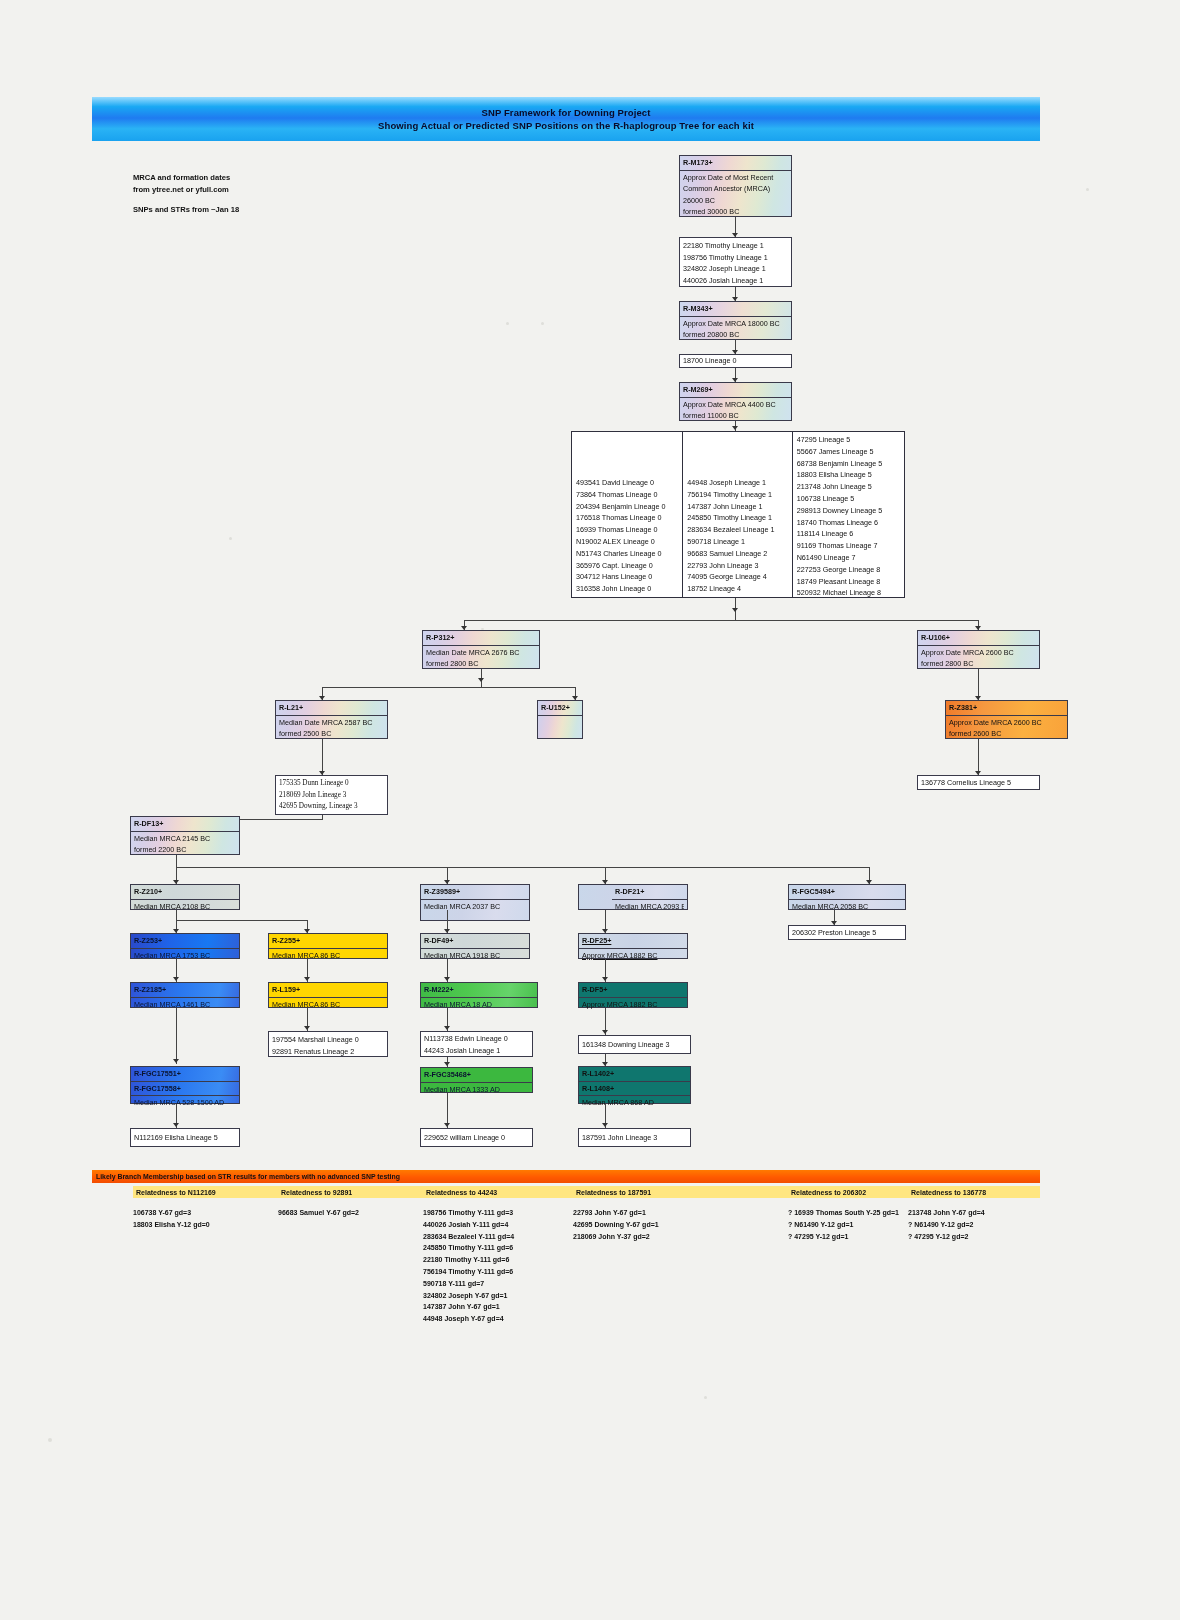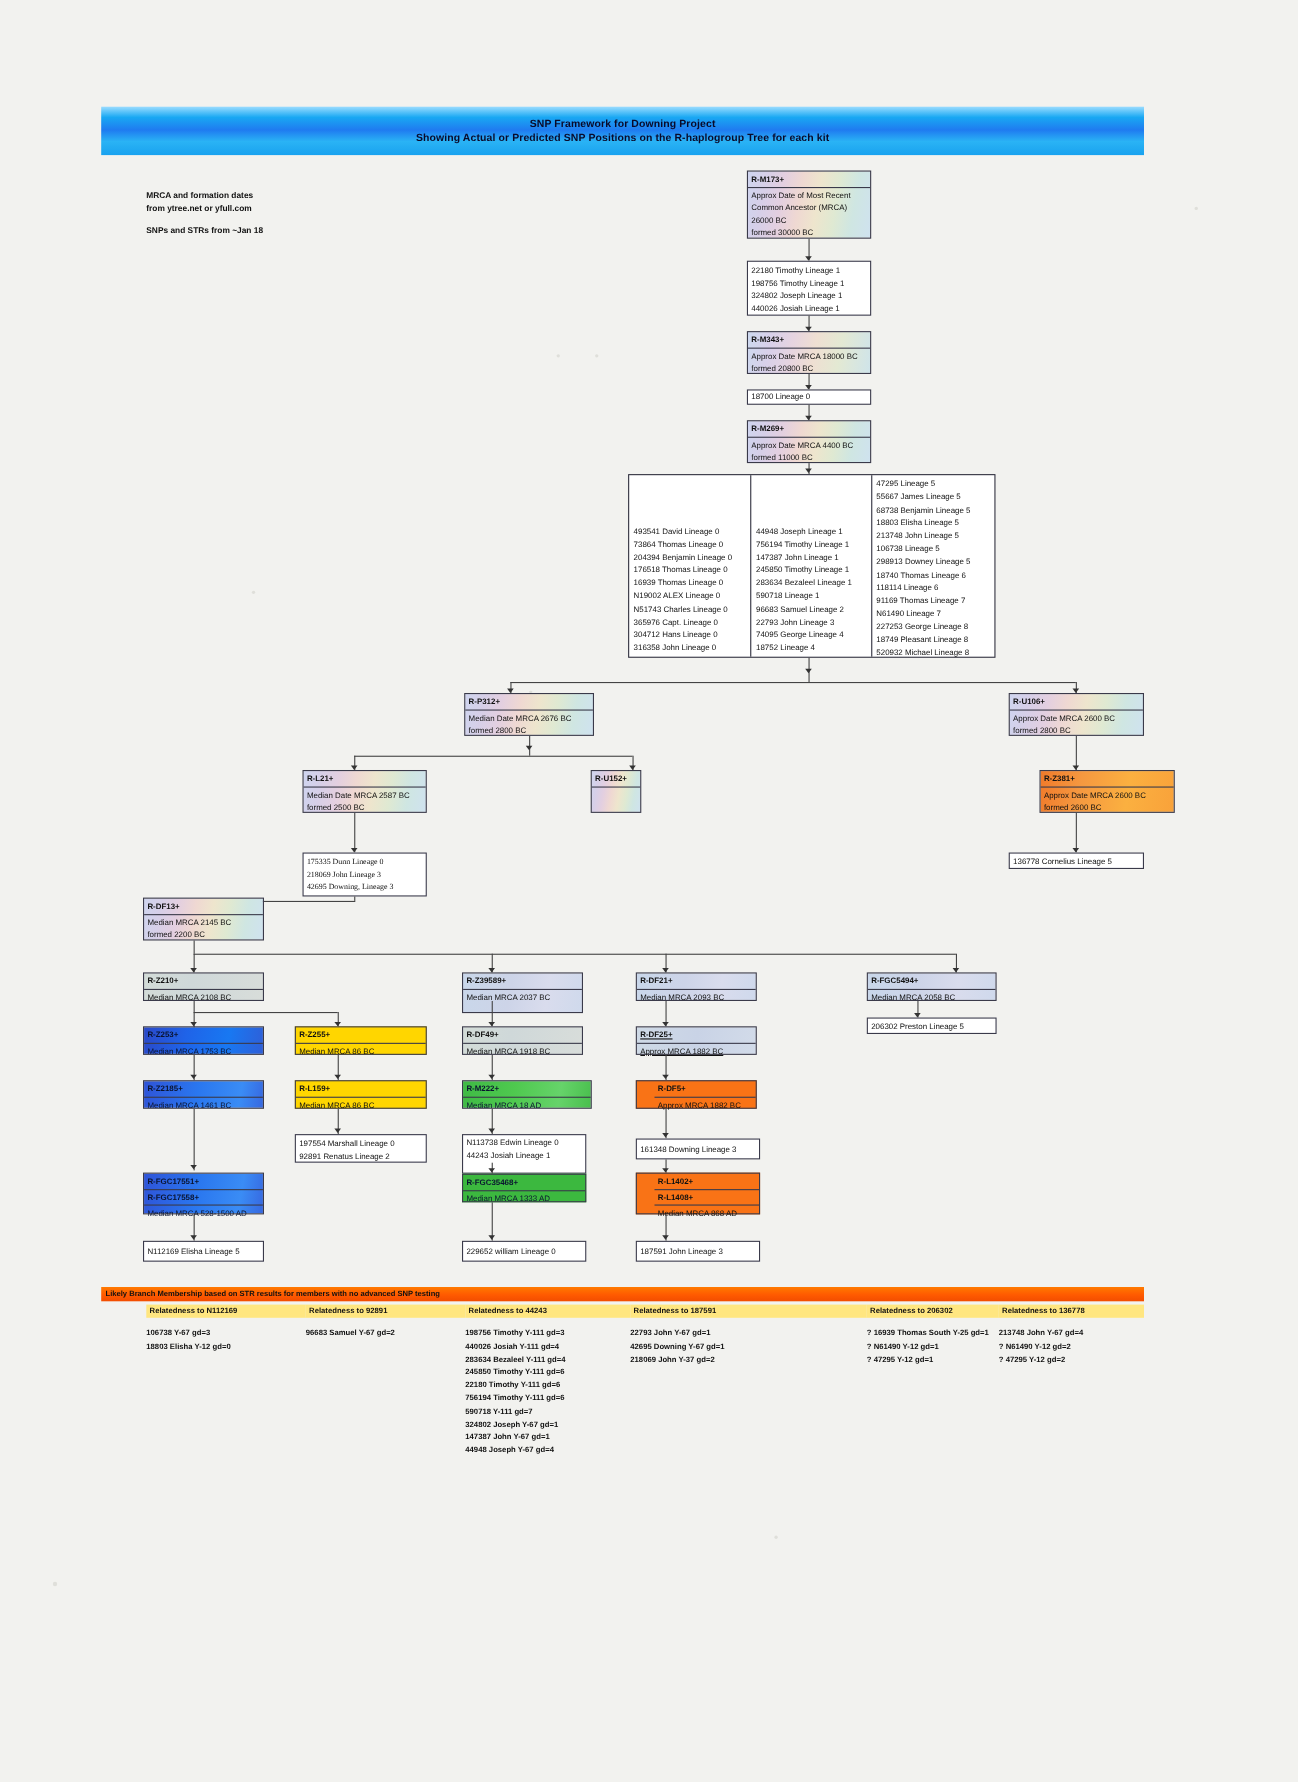--- a/index.html
+++ b/index.html
@@ -50,21 +50,21 @@
   .node .bd div{white-space:nowrap;overflow:hidden;}
 
   
   .fill-pastel{background:linear-gradient(100deg,#cfd5ef 0%,#d6cfe8 14%,#e3cfe0 28%,#efd8d2 42%,#eee5cd 56%,#dfe9d2 70%,#cfe6e2 84%,#cfe2ef 100%);}
   .fill-pastel2{background:linear-gradient(100deg,#cdd9ef 0%,#d8d0ea 18%,#e6d4e0 36%,#efdfd2 54%,#e3e9d3 74%,#cfe4ea 100%);}
   .fill-blue-grey{background:linear-gradient(100deg,#c9d7ea 0%,#cdd4e8 40%,#d9dced 70%,#cfd9ec 100%);}
   .fill-steel{background:linear-gradient(100deg,#cfdae6 0%,#c9d3e6 50%,#d2dbe9 100%);text-decoration:underline;}
   .fill-grey-green{background:linear-gradient(100deg,#d3dcd8 0%,#cfd8d9 40%,#d8ddda 100%);}
   .fill-white{background:#ffffff;}
   .fill-orange{background:linear-gradient(100deg,#f07a2a 0%,#f59840 30%,#fbb040 65%,#f9a23a 100%);}
-  .fill-orange2{background:#f97316;padding-left:16px;}
+  .fill-orange2{background:#0f766e;}
   .fill-yellow{background:#ffd600;}
   .fill-blue{background:linear-gradient(100deg,#2a49c9 0%,#1f63e8 35%,#1878f2 70%,#2f5fd8 100%);color:#0c1a4a;}
   .fill-blue2{background:linear-gradient(100deg,#2f54d8 0%,#2a77ef 45%,#3a8cf5 80%,#3768e0 100%);}
   .fill-green{background:linear-gradient(100deg,#3fba45 0%,#4fc94f 40%,#66d36a 75%,#49bf4d 100%);}
   .fill-green2{background:#3cb83f;}
 
   .node.dark .hd,.node.dark .bd{color:#0a1430;}
 
   
   .bigbox{
@@ -310,21 +310,21 @@
     <div class="bd">
       <div>Median MRCA 2108 BC</div>
     </div>
   </div>
   <div class="node fill-blue-grey" style="left:420px;top:884px;width:110px;height:37px;">
     <div class="hd">R-Z39589+</div>
     <div class="bd">
       <div>Median MRCA 2037 BC</div>
     </div>
   </div>
-  <div class="node fill-blue-grey" style="left:578px;top:884px;width:110px;height:26px;">
+  <div class="node fill-blue-grey" style="left:578px;top:884px;width:110px;height:26px;padding-left:33px;">
     <div class="hd">R-DF21+</div>
     <div class="bd">
       <div>Median MRCA 2093 BC</div>
     </div>
   </div>
   <div class="node fill-blue-grey" style="left:788px;top:884px;width:118px;height:26px;">
     <div class="hd">R-FGC5494+</div>
     <div class="bd">
       <div>Median MRCA 2058 BC</div>
     </div>
@@ -416,21 +416,21 @@
   <div class="arrow" style="left:304px;top:1026px;"></div>
   <div class="node fill-white" style="left:268px;top:1031px;width:120px;height:26px;">
     <div class="bd" style="padding-top:2px;">
       <div>197554 Marshall  Lineage 0</div>
       <div>92891 Renatus  Lineage 2</div>
     </div>
   </div>
 
   <div class="vline" style="left:447px;top:1008px;height:23px;"></div>
   <div class="arrow" style="left:444px;top:1026px;"></div>
-  <div class="node fill-white" style="left:420px;top:1031px;width:113px;height:36px;">
+  <div class="node fill-white" style="left:420px;top:1031px;width:113px;height:26px;">
     <div class="bd" style="padding-top:1px;">
       <div>N113738 Edwin  Lineage 0</div>
       <div>44243 Josiah  Lineage 1</div>
     </div>
   </div>
   <div class="vline" style="left:447px;top:1057px;height:10px;"></div>
   <div class="arrow" style="left:444px;top:1062px;"></div>
 
   <div class="vline" style="left:605px;top:1008px;height:27px;"></div>
   <div class="arrow" style="left:602px;top:1030px;"></div>

